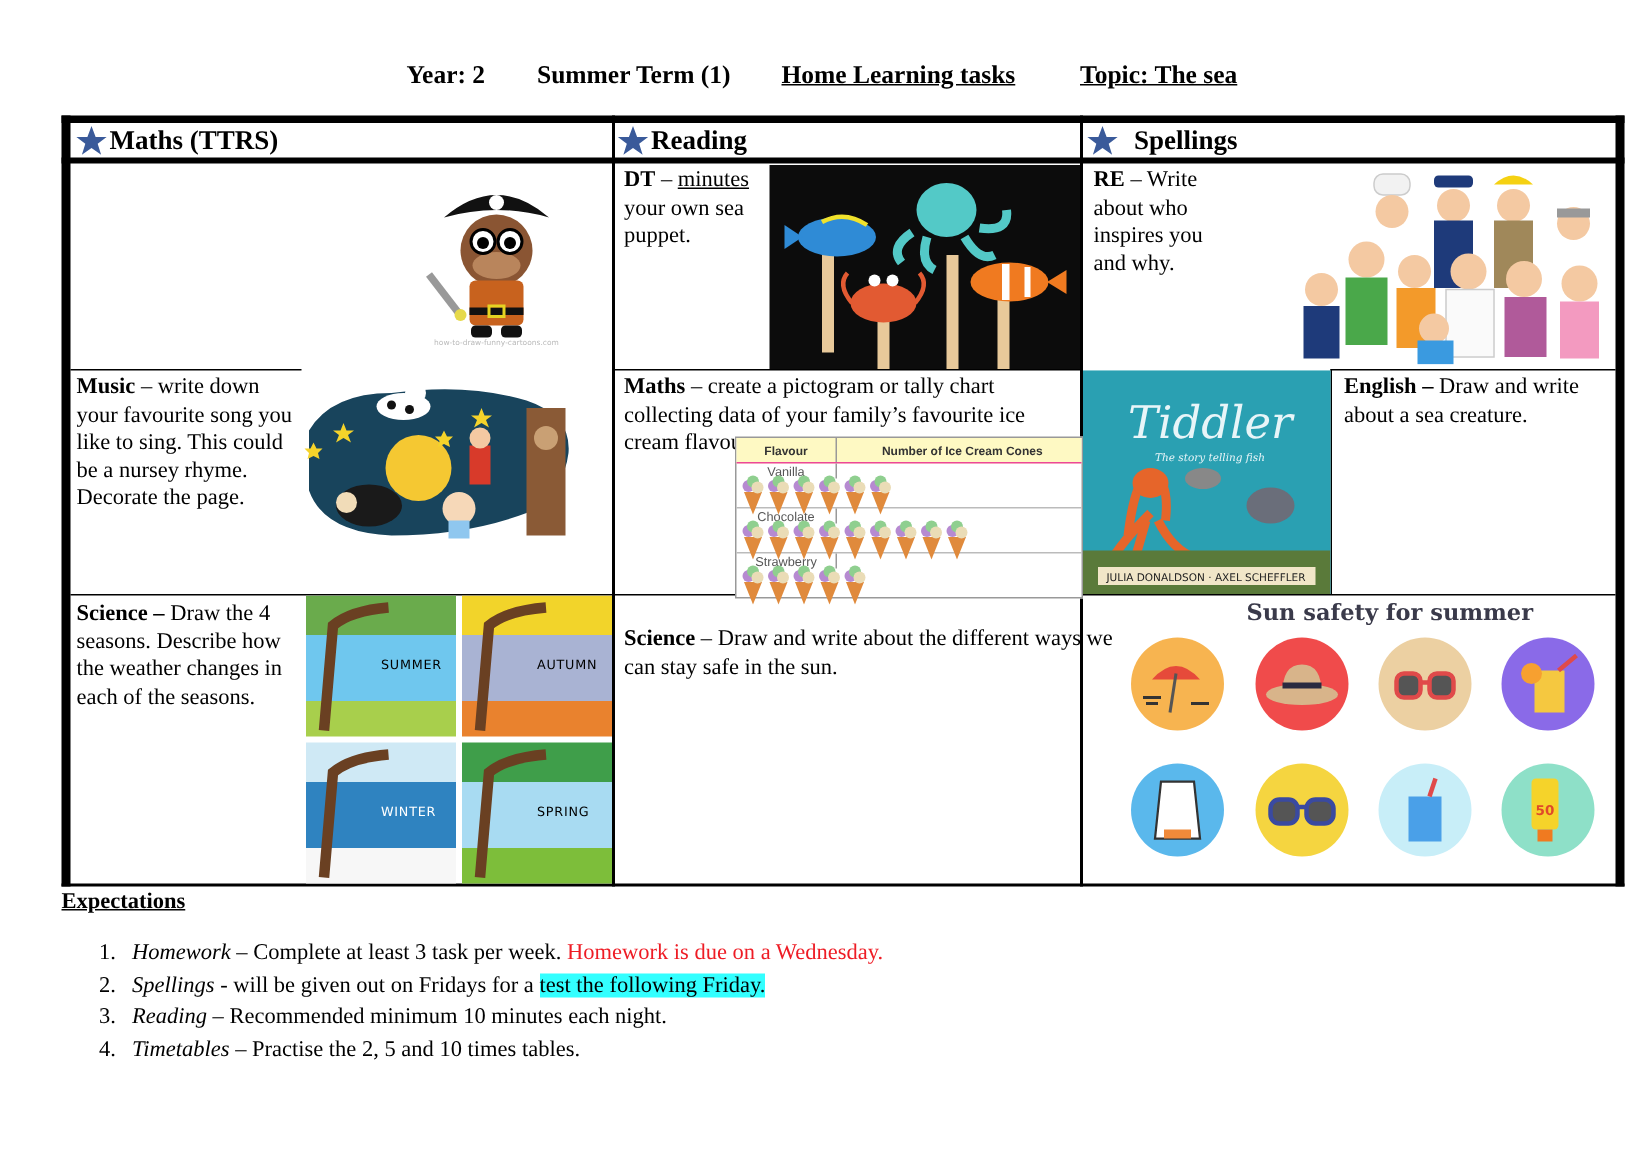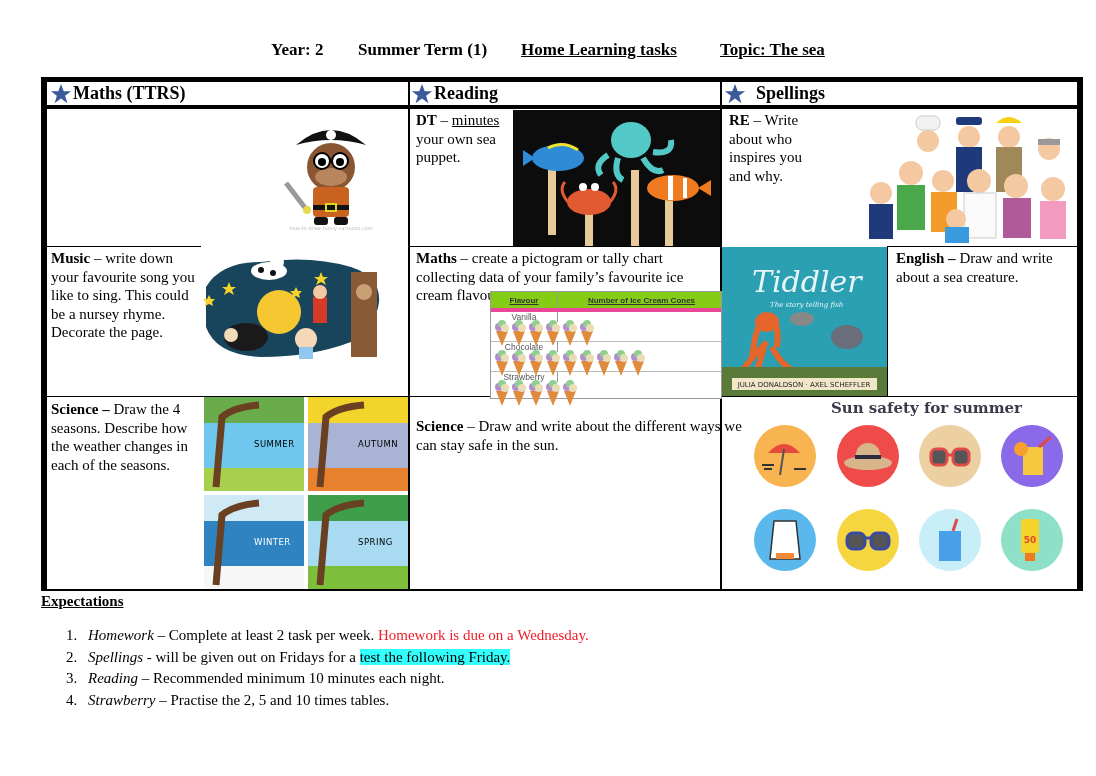--- a/index.html
+++ b/index.html
@@ -23,21 +23,21 @@
                text-decoration:underline; }
   .exp-list { position:absolute; left:66px; top:625px; font-size:15px; line-height:21.5px; }
   .exp-item { white-space:nowrap; }
   .exp-item .num { display:inline-block; width:22px; }
   .exp-item .lead { font-weight:normal; font-style:italic; }
   .red { color:#ee1c25; }
   .hl { background:#33ffff; }
 
   .picto { position:absolute; left:490px; top:291px; width:230px; height:106px;
            background:#fff; border:1px solid #999; font-family:"Liberation Sans","DejaVu Sans",sans-serif; }
-  .picto .ph { display:flex; height:16px; background:#84cc16; font-size:8px; font-weight:bold; color:#333; border-bottom:4px solid #ec4899;text-decoration:underline;}
+  .picto .ph { display:flex; height:16px; background:#fef9c3; font-size:8px; font-weight:bold; color:#333; border-bottom:1px solid #ec4899;}
   .picto .pr { display:flex; height:29px; border-bottom:1px solid #bbb; font-size:8.5px; color:#555;flex-direction:column; }
   .picto .c1 { width:66px; border-right:1px solid #999; display:flex; align-items:center; justify-content:center; }
   .picto .c2 { flex:1; display:flex; align-items:center; padding-left:4px; gap:3px; }
   .cone { width:14px; height:24px; position:relative; }
   .cone .s1 { position:absolute; left:0; top:1px; width:8px; height:8px; border-radius:50%; background:#b68ad1; }
   .cone .s2 { position:absolute; left:3px; top:-2px; width:8px; height:8px; border-radius:50%; background:#8fcf8f; }
   .cone .s3 { position:absolute; left:6px; top:2px; width:8px; height:8px; border-radius:50%; background:#eadcb6; }
   .cone .v { position:absolute; left:1px; top:9px; width:0; height:0;
              border-left:6px solid transparent; border-right:6px solid transparent; border-top:15px solid #e08a3c; }
 
@@ -440,24 +440,24 @@
           <div class="s2"></div>
           <div class="s3"></div>
         </div>
       </div>
   </div>
 </div>
 
 <div class="exp-title">Expectations</div>
 <div class="exp-list">
   <div class="exp-item">
-    <span class="num">1.</span><span class="lead">Homework</span><span> – Complete at least 2 task per week. </span><span class="red">Homework is due on a Wednesday.</span>
+    <span class="num">1.</span><span class="lead">Homework</span><span> – Complete at least 3 task per week. </span><span class="red">Homework is due on a Wednesday.</span>
   </div>
   <div class="exp-item">
     <span class="num">2.</span><span class="lead">Spellings</span><span> - will be given out on Fridays for a </span><span class="hl">test the following Friday.</span>
   </div>
   <div class="exp-item">
     <span class="num">3.</span><span class="lead">Reading –</span><span> Recommended minimum 10 minutes each night.</span>
   </div>
   <div class="exp-item">
-    <span class="num">4.</span><span class="lead">Strawberry –</span><span> Practise the 2, 5 and 10 times tables.</span>
+    <span class="num">4.</span><span class="lead">Timetables –</span><span> Practise the 2, 5 and 10 times tables.</span>
   </div>
 </div>
 
 </body></html>

